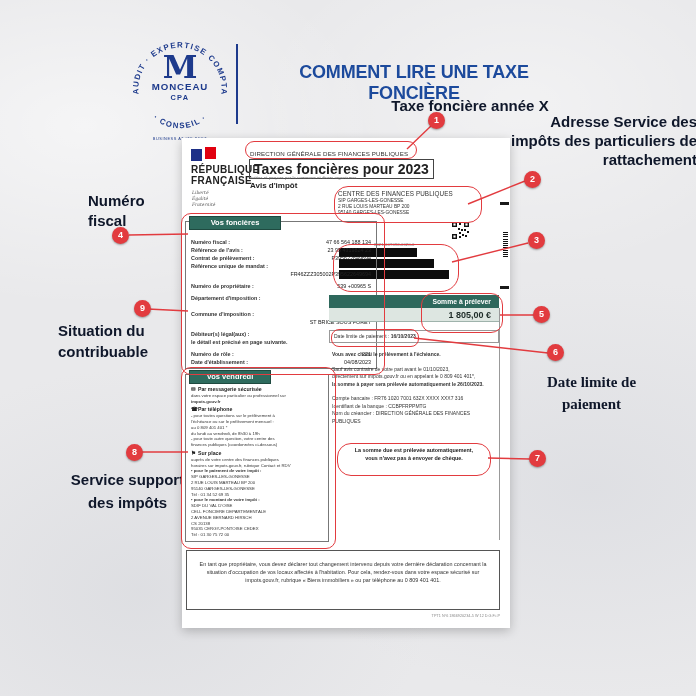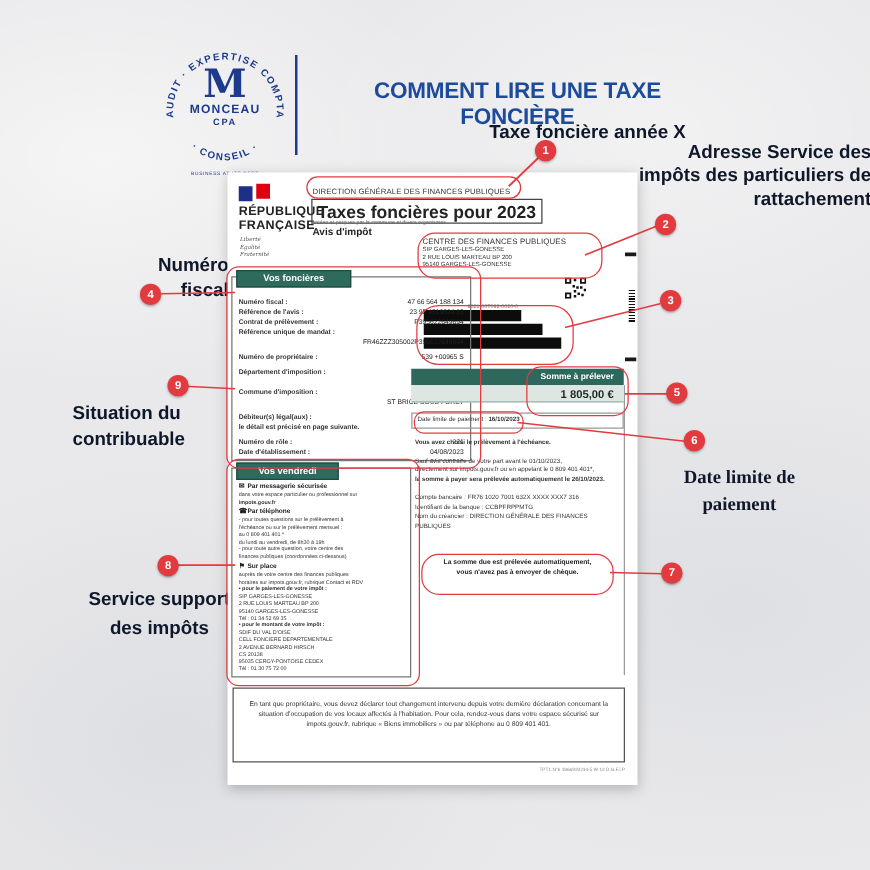--- a/index.html
+++ b/index.html
@@ -21,21 +21,21 @@
   .divider{position:absolute;left:236px;top:44px;width:2px;height:80px;background:#1d3a8c;}
   .main-title{
     position:absolute;left:260px;top:62px;width:308px;text-align:center;
     font-size:18px;font-weight:bold;color:#1c4a9c;letter-spacing:-.2px;
   }
   
   .ann{position:absolute;font-weight:bold;color:#0f172a;font-size:15px;}
   .ann-1{left:370px;top:97px;width:200px;text-align:center;}
   .ann-2{left:505px;top:112px;width:192px;text-align:right;line-height:19px;}
   .ann-3{left:524px;top:200px;width:135px;line-height:19px;}
-  .ann-4{left:88px;top:191px;width:95px;text-align:right;line-height:20px;margin-top:12px;}
+  .ann-4{left:88px;top:191px;width:95px;text-align:left;line-height:20px;}
   .ann-5{left:524px;top:286px;width:165px;}
   .ann-6{left:524px;top:371px;width:135px;text-align:center;line-height:22px;font-family:Liberation Serif, serif;}
   .ann-7{left:512px;top:469px;width:185px;}
   .ann-8{left:70px;top:468px;width:115px;text-align:center;line-height:23px;}
   .ann-9{left:58px;top:320px;width:118px;line-height:21px;}
   
   .dot{
     position:absolute;width:17px;height:17px;border-radius:50%;background:#e23b3f;
     color:#fff;font-size:9px;line-height:17px;font-weight:bold;text-align:center;
     box-shadow:0 1px 2px rgba(0,0,0,.35);z-index:6;

